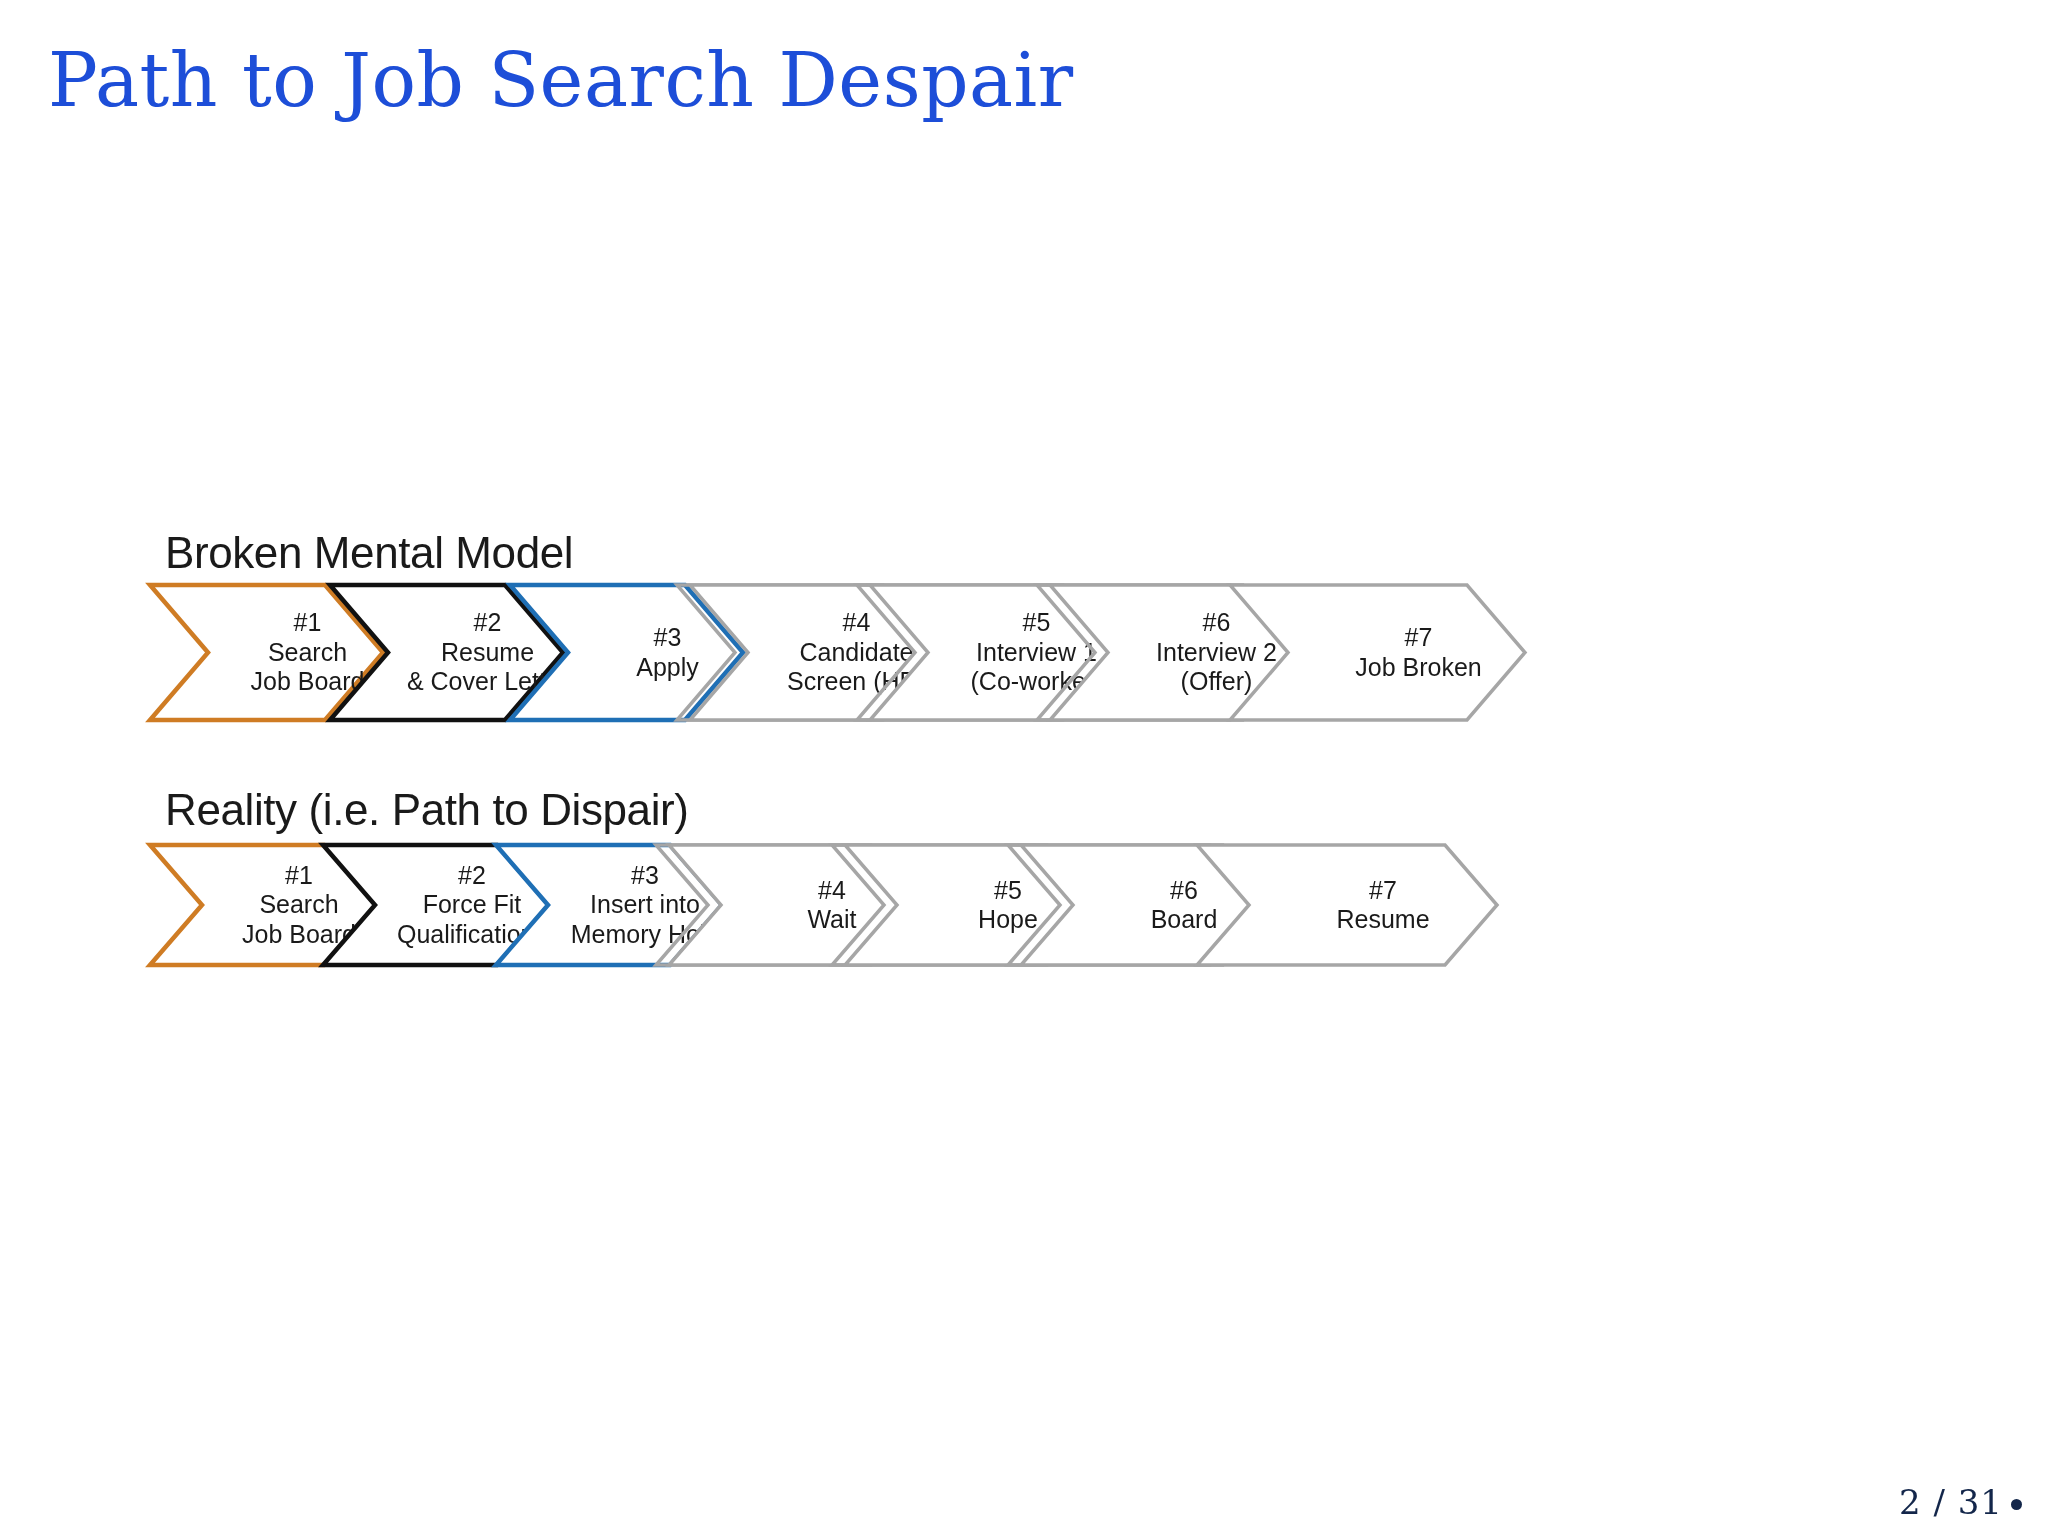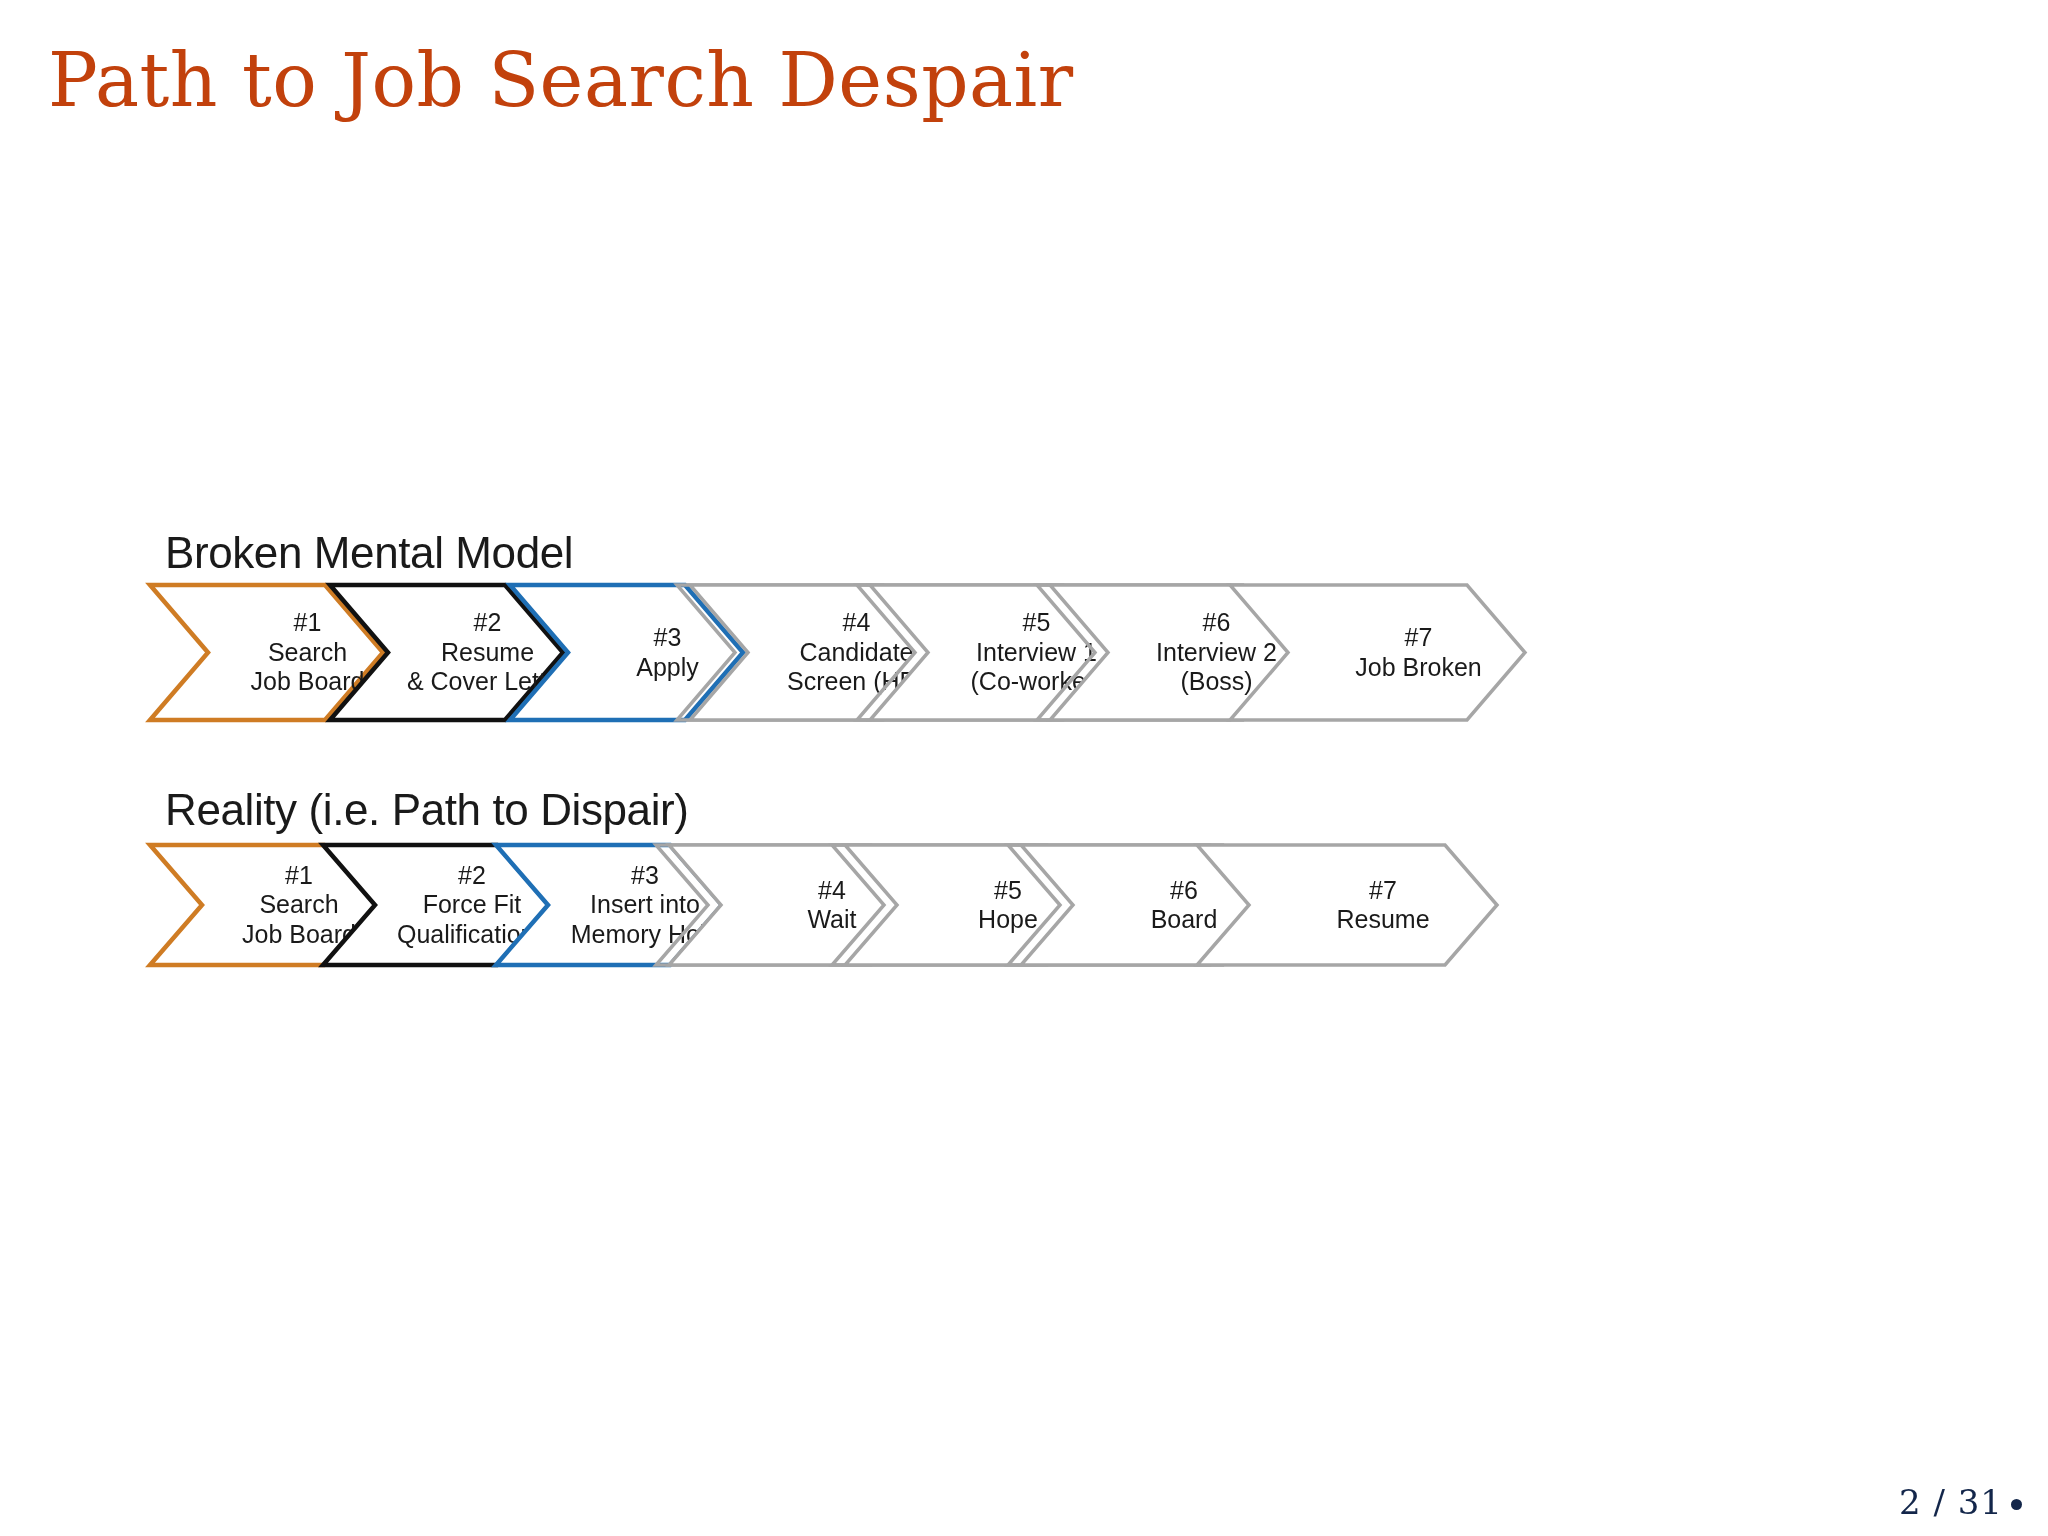--- a/index.html
+++ b/index.html
@@ -16,21 +16,21 @@
   }
 
   
   .slide-title {
     position: absolute;
     left: 48px;
     top: 40px;
     font-family: "DejaVu Serif", "Liberation Serif", serif;
     font-size: 74px;
     line-height: 1.1;
-    color: #c2410c;
+    color: #1d4ed8;
     letter-spacing: 0.5px;
     white-space: nowrap;
   }
 
   
   .diagram {
     position: absolute;
     left: 0;
     top: 0;
     width: 1928px;
@@ -167,21 +167,21 @@
         </div>
       </div>
       <div class="chev" style="left: 1050px; width: 251px; height: 135px;">
         <svg width="265" height="149" viewBox="-7 -7 265 149" style="position: absolute; left: -7px; top: -7px;">
           <path d="M 0 0 L 193 0 L 251 67.5 L 193 135 L 0 135 L 58 67.5 Z" fill="none" stroke="#a6a6a6" stroke-width="3.5" transform="translate(-13,0)"></path>
           <path d="M 0 0 L 193 0 L 251 67.5 L 193 135 L 0 135 L 58 67.5 Z" fill="#ffffff" stroke="#a6a6a6" stroke-width="3.5" stroke-linejoin="miter"></path>
         </svg>
         <div class="chev-label" style="font-size: 25px; padding-left: 41px;">
           <span class="num">#6</span>
           <span class="ln">Interview 2</span>
-          <span class="ln">(Boss)</span>
+          <span class="ln">(Offer)</span>
         </div>
       </div>
       <div class="chev" style="left: 1230px; width: 295px; height: 135px;">
         <svg width="309" height="149" viewBox="-7 -7 309 149" style="position: absolute; left: -7px; top: -7px;">
           <path d="M 0 0 L 237 0 L 295 67.5 L 237 135 L 0 135 L 58 67.5 Z" fill="#ffffff" stroke="#a6a6a6" stroke-width="3.5" stroke-linejoin="miter"></path>
         </svg>
         <div class="chev-label" style="font-size: 25px; padding-left: 41px;">
           <span class="num">#7</span>
           <span class="ln">Job Broken</span>
         </div>

